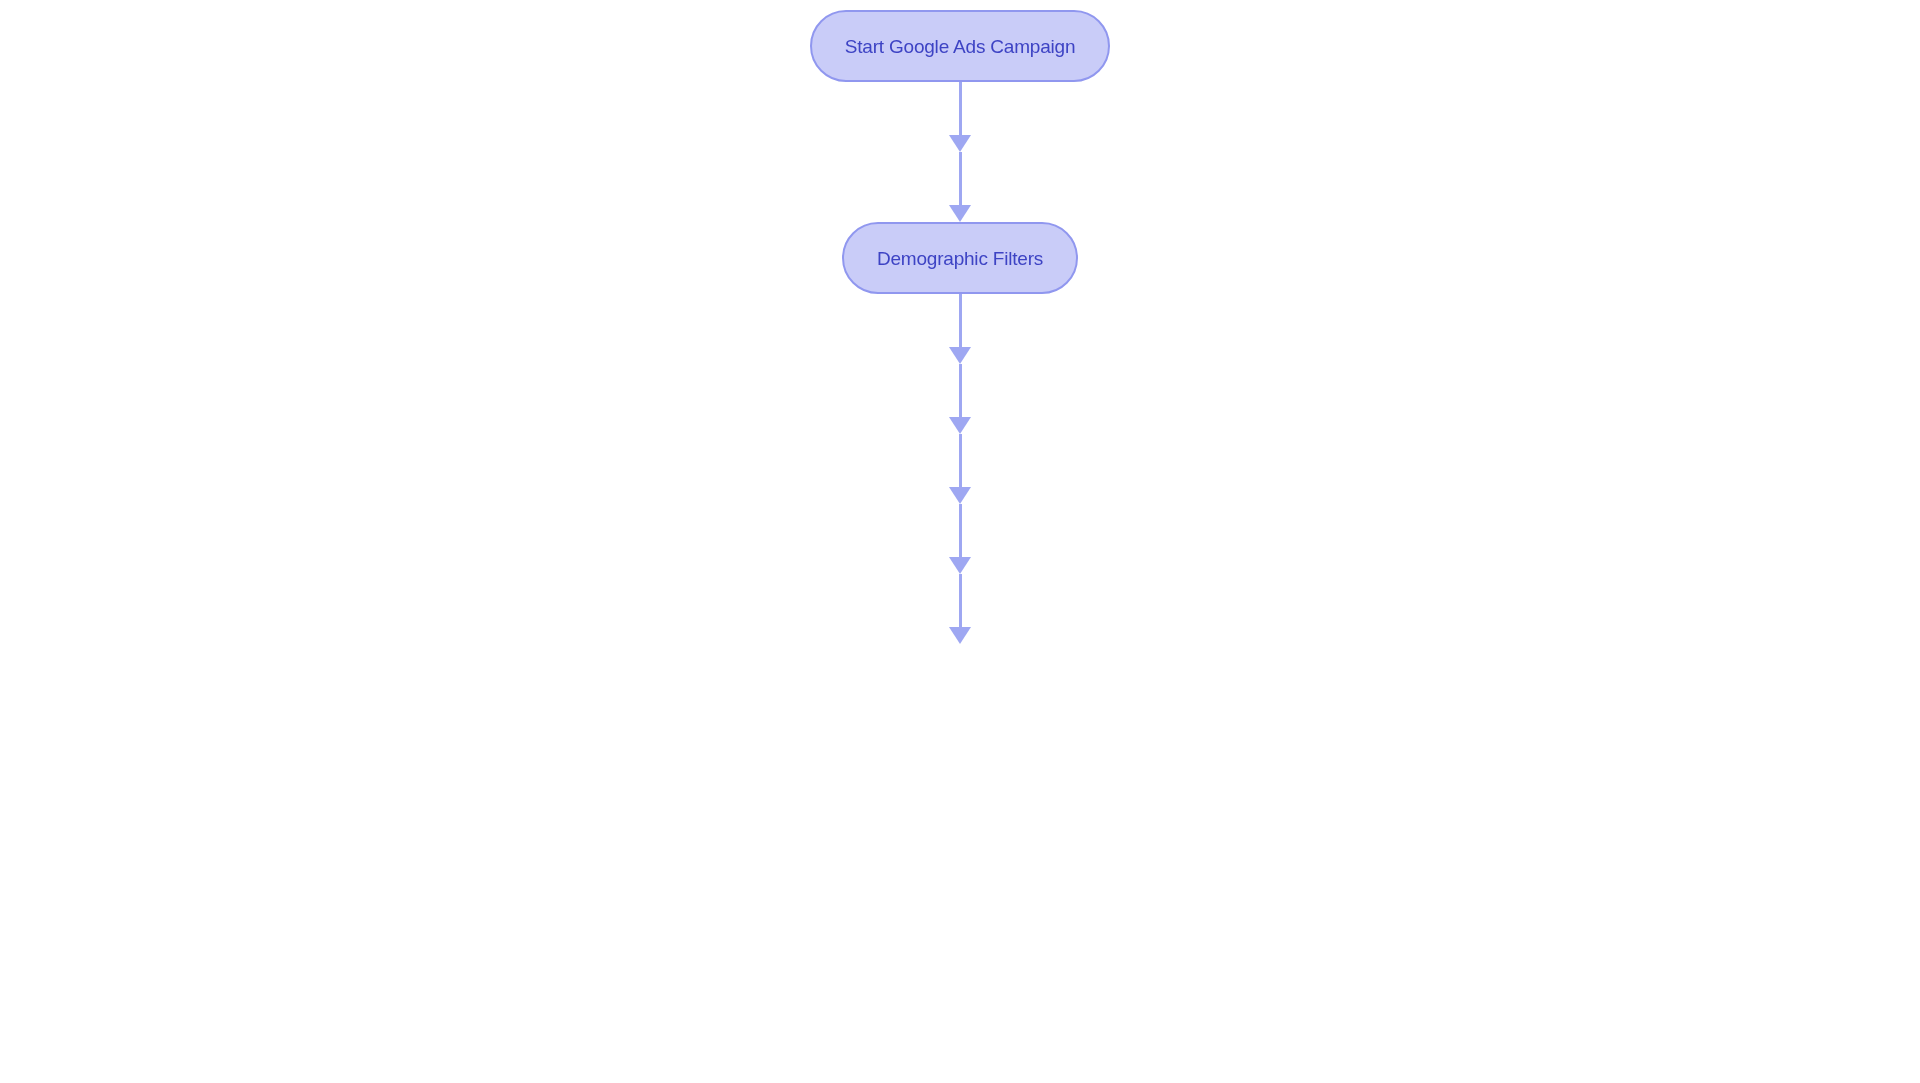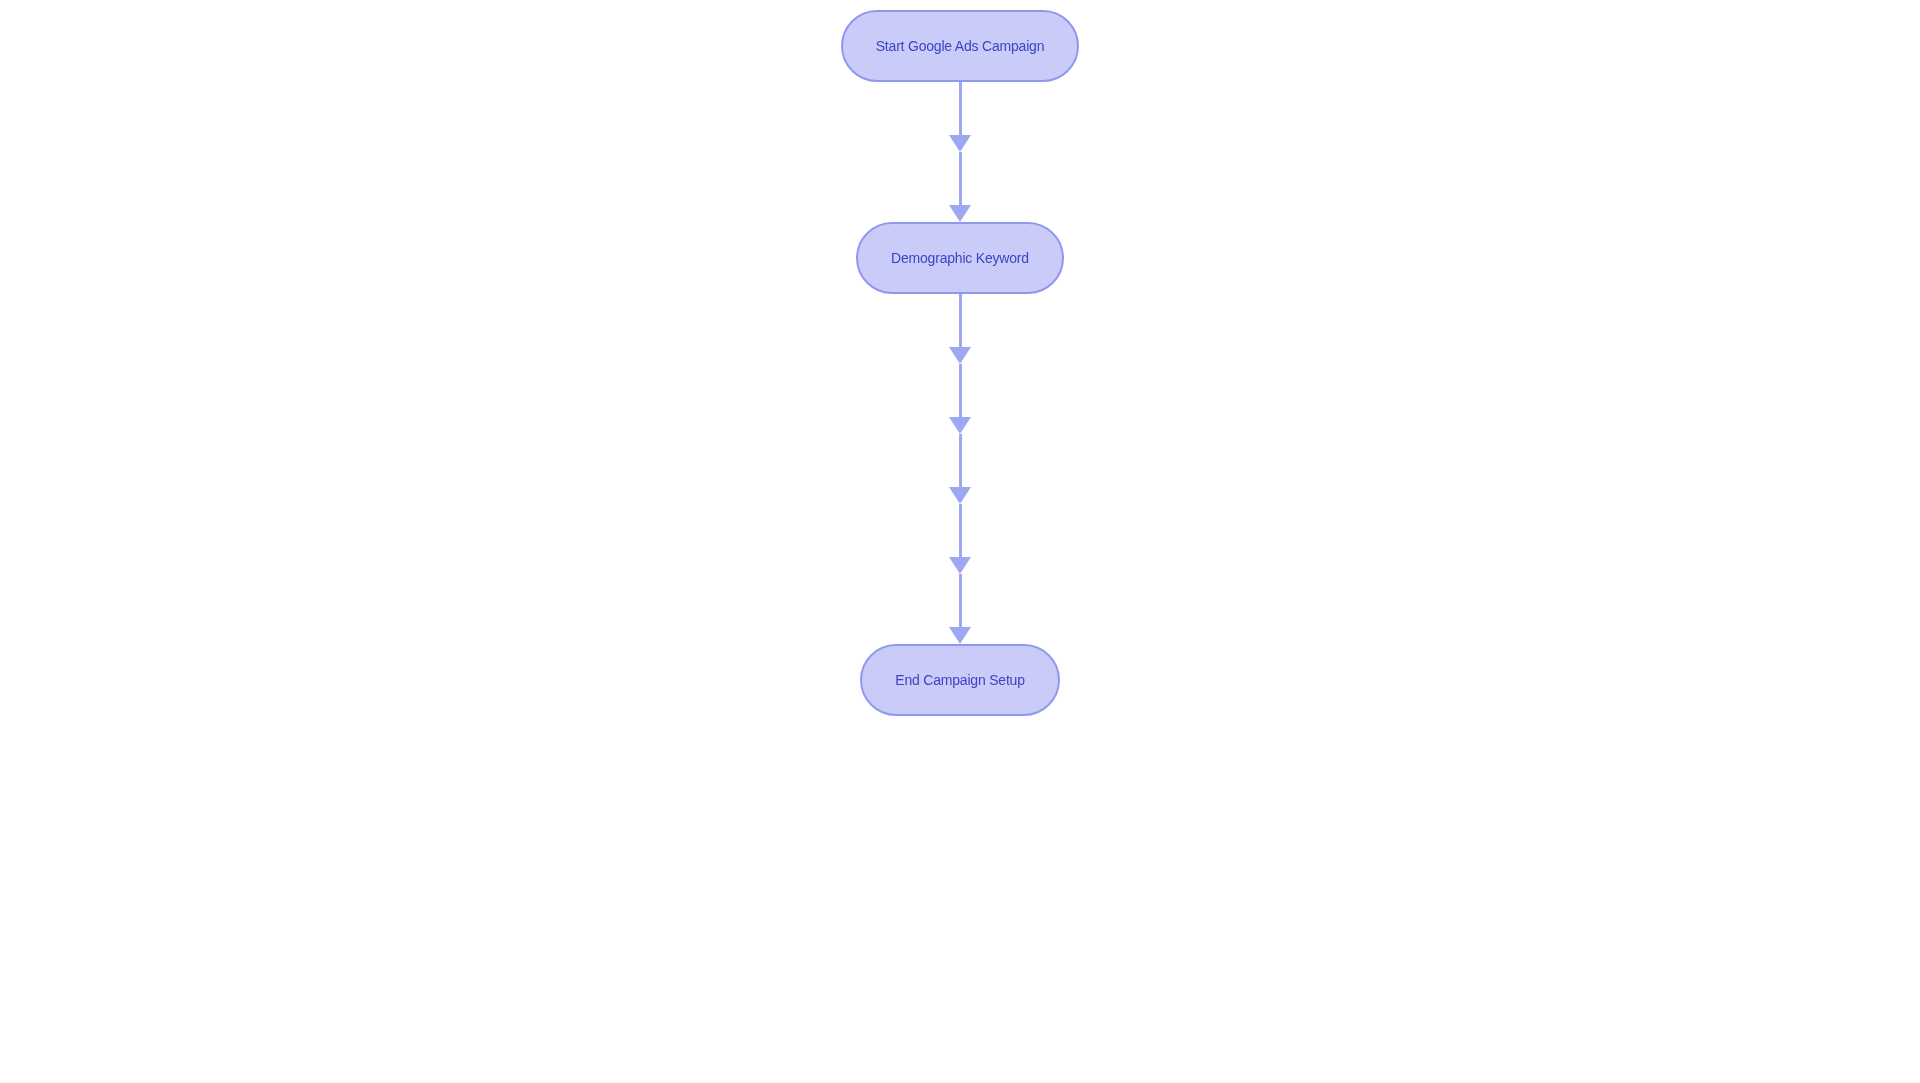--- a/index.html
+++ b/index.html
@@ -31,21 +31,21 @@
     padding: 0 33px;
     display: flex;
     align-items: center;
     justify-content: center;
     background: var(--node-fill, #c9ccf8);
     border: 2px solid var(--node-border, #9097ef);
     border-radius: 36px;
   }
   .node-label {
     color: var(--node-text, #3d43c4);
-    font-size: 14px;
+    font-size: 19px;
     letter-spacing: -0.2px;
     white-space: nowrap;
     line-height: 1;
   }
   .connector {
     height: 70px;
     width: 22px;
     display: flex;
     flex-direction: column;
     align-items: center;
@@ -78,21 +78,21 @@
       <div class="connector-head"></div>
     </div>
 
 
     <div class="connector">
       <div class="connector-line"></div>
       <div class="connector-head"></div>
     </div>
 
     <div class="node">
-      <span class="node-label">Demographic Keyword</span>
+      <span class="node-label">Demographic Filters</span>
     </div>
 
     <div class="connector">
       <div class="connector-line"></div>
       <div class="connector-head"></div>
     </div>
 
 
     <div class="connector">
       <div class="connector-line"></div>
@@ -110,18 +110,15 @@
       <div class="connector-line"></div>
       <div class="connector-head"></div>
     </div>
 
 
     <div class="connector">
       <div class="connector-line"></div>
       <div class="connector-head"></div>
     </div>
 
-    <div class="node">
-      <span class="node-label">End Campaign Setup</span>
-    </div>
 
   </div>
 </div>
 
 </body></html>

